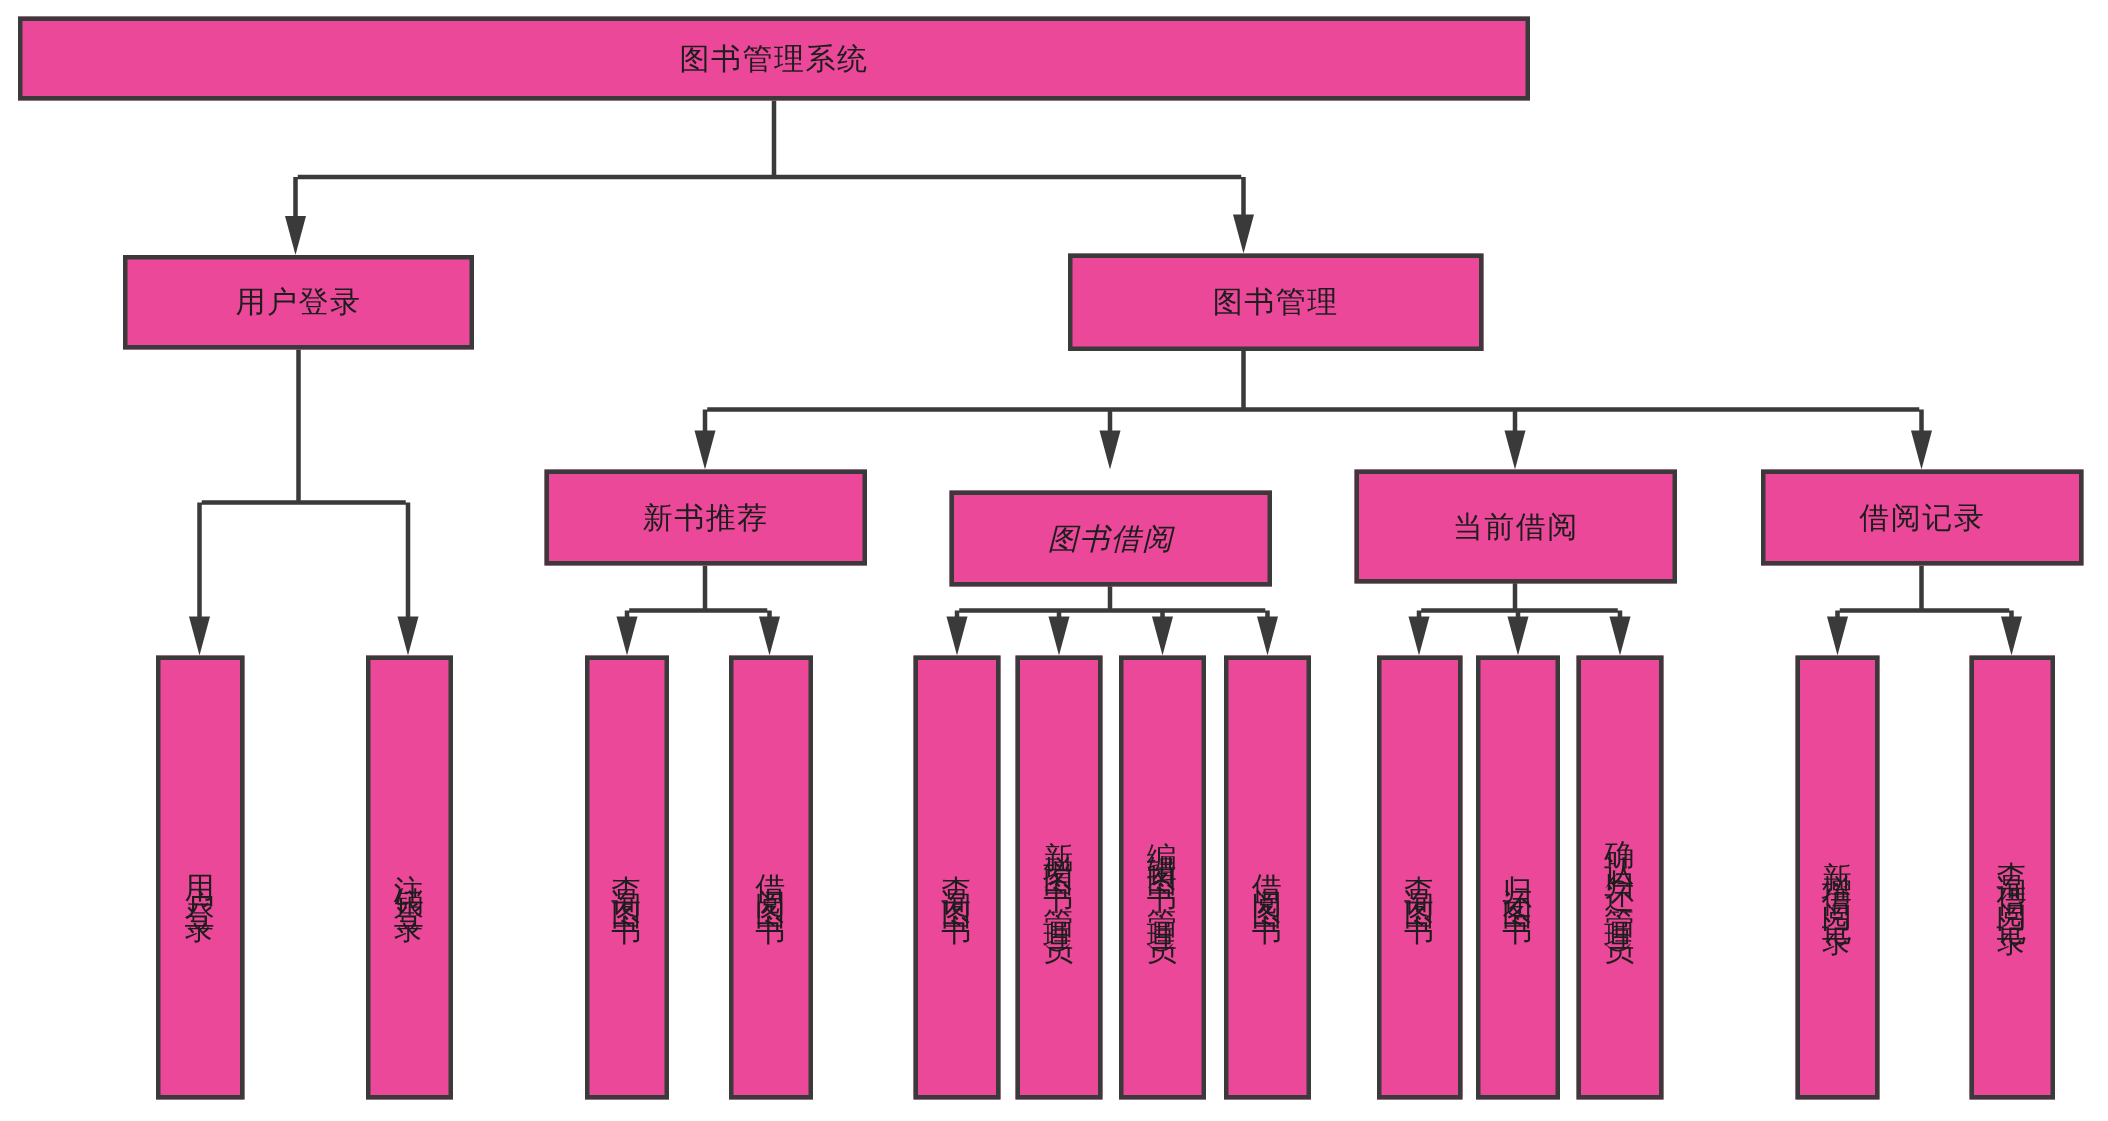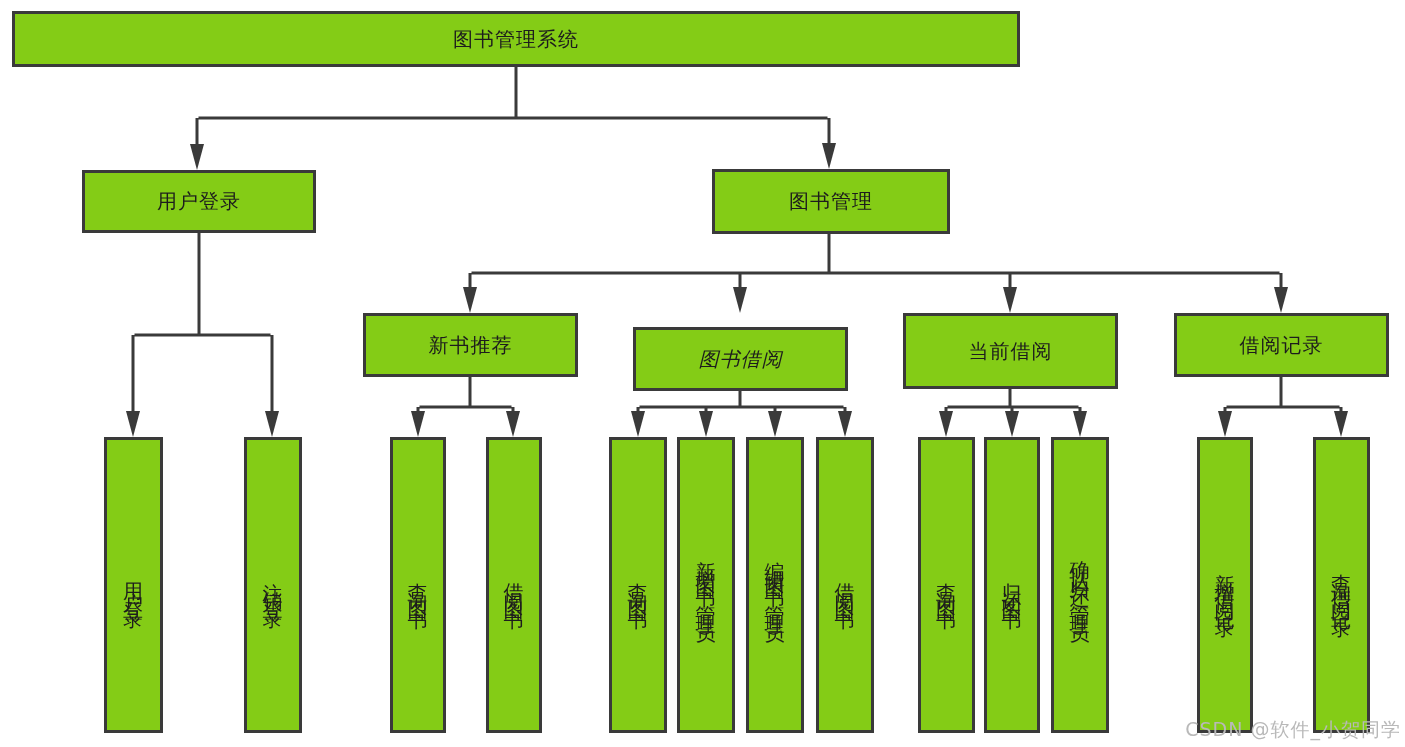--- a/index.html
+++ b/index.html
@@ -21,21 +21,21 @@
     overflow: hidden;
   }
   .connectors {
     position: absolute;
     left: 0; top: 0;
     width: 1405px; height: 747px;
     color: var(--line);
   }
   .node {
     position: absolute;
-    background: #84cc16;
+    background: #ec4899;
     border: 3px solid var(--line);
     color: var(--text);
     display: flex;
     align-items: center;
     justify-content: center;
     font-size: 20px;
     letter-spacing: 1px;
     white-space: nowrap;
     z-index: 2;
   }
@@ -121,21 +121,21 @@
     </g>
     <g fill="currentColor" stroke="none">
       <polygon points="1218,411 1232,411 1225,437"></polygon>
       <polygon points="1334,411 1348,411 1341,437"></polygon>
     </g>
   </svg>
 
   <div class="node" style="left:12px; top:11px; width:1008px; height:56px;">图书管理系统</div>
 
   <div class="node" style="left:82px; top:170px; width:234px; height:63px;">用户登录</div>
-  <div class="node" style="left:712px; top:169px; width:238px; height:65px;">图书管理</div>
+  <div class="node" style="left:712px; top:169px; width:277px; height:65px;">图书管理</div>
 
   <div class="node" style="left:363px; top:313px; width:215px; height:64px;font-family:Liberation Mono, monospace;">新书推荐</div>
   <div class="node" style="left:633px; top:327px; width:215px; height:64px;font-style:italic;">图书借阅</div>
   <div class="node" style="left:903px; top:313px; width:215px; height:76px;">当前借阅</div>
   <div class="node" style="left:1174px; top:313px; width:215px; height:64px;text-align:center;">借阅记录</div>
 
   <div class="node v" style="left:104px; top:437px; width:59px; height:296px;">用户登录</div>
   <div class="node v" style="left:244px; top:437px; width:58px; height:296px;">注销登录</div>
 
   <div class="node v" style="left:390px; top:437px; width:56px; height:296px;">查询图书</div>
@@ -146,15 +146,14 @@
   <div class="node v" style="left:746px; top:437px; width:58px; height:296px;">编辑图书（管理员）</div>
   <div class="node v" style="left:816px; top:437px; width:58px; height:296px;">借阅图书</div>
 
   <div class="node v" style="left:918px; top:437px; width:57px; height:296px;">查询图书</div>
   <div class="node v" style="left:984px; top:437px; width:56px; height:296px;">归还图书</div>
   <div class="node v" style="left:1051px; top:437px; width:58px; height:296px;">确认归还（管理员）</div>
 
   <div class="node v" style="left:1197px; top:437px; width:56px; height:296px;">新增借阅记录</div>
   <div class="node v" style="left:1313px; top:437px; width:57px; height:296px;">查询借阅记录</div>
 
-  <div class="watermark">CSDN @软件_小贺同学</div>
 
 </div>
 
 </body></html>

